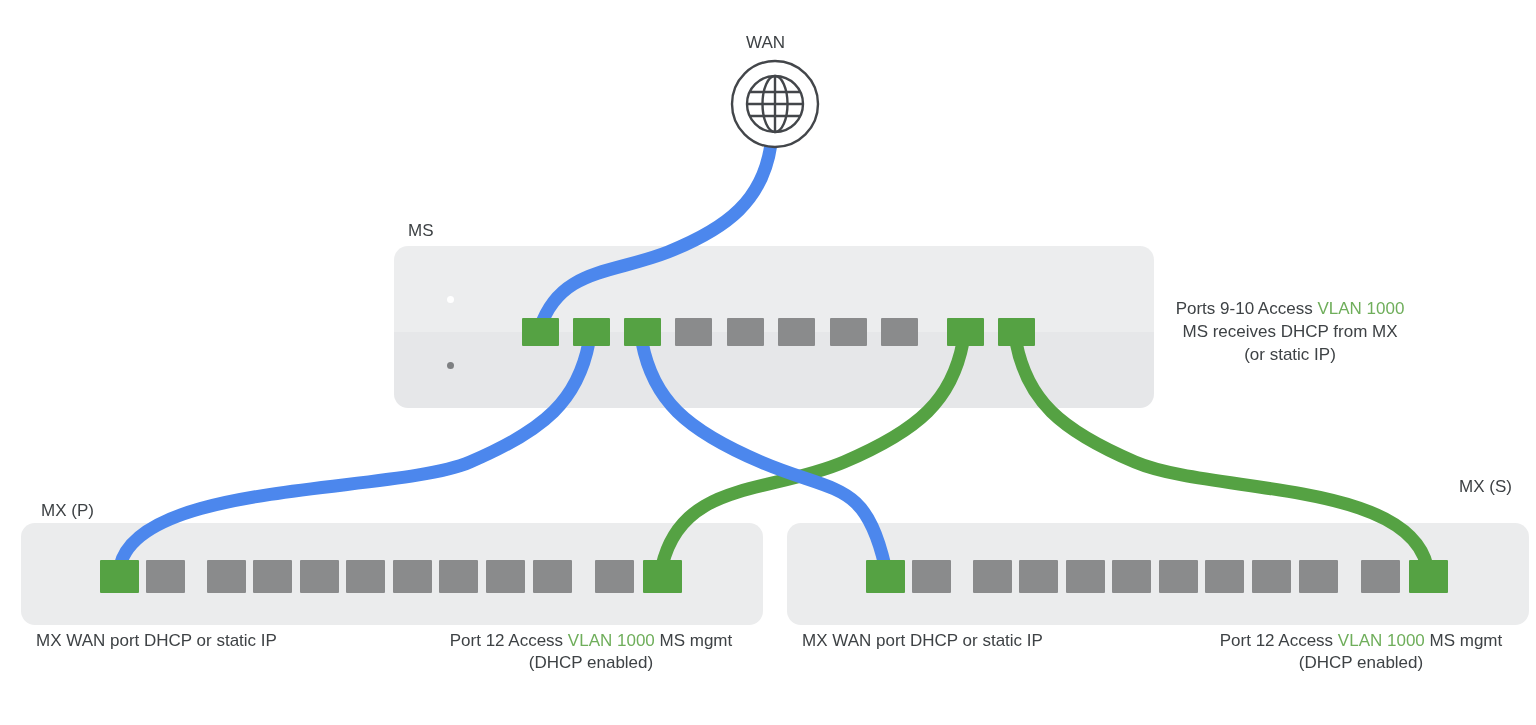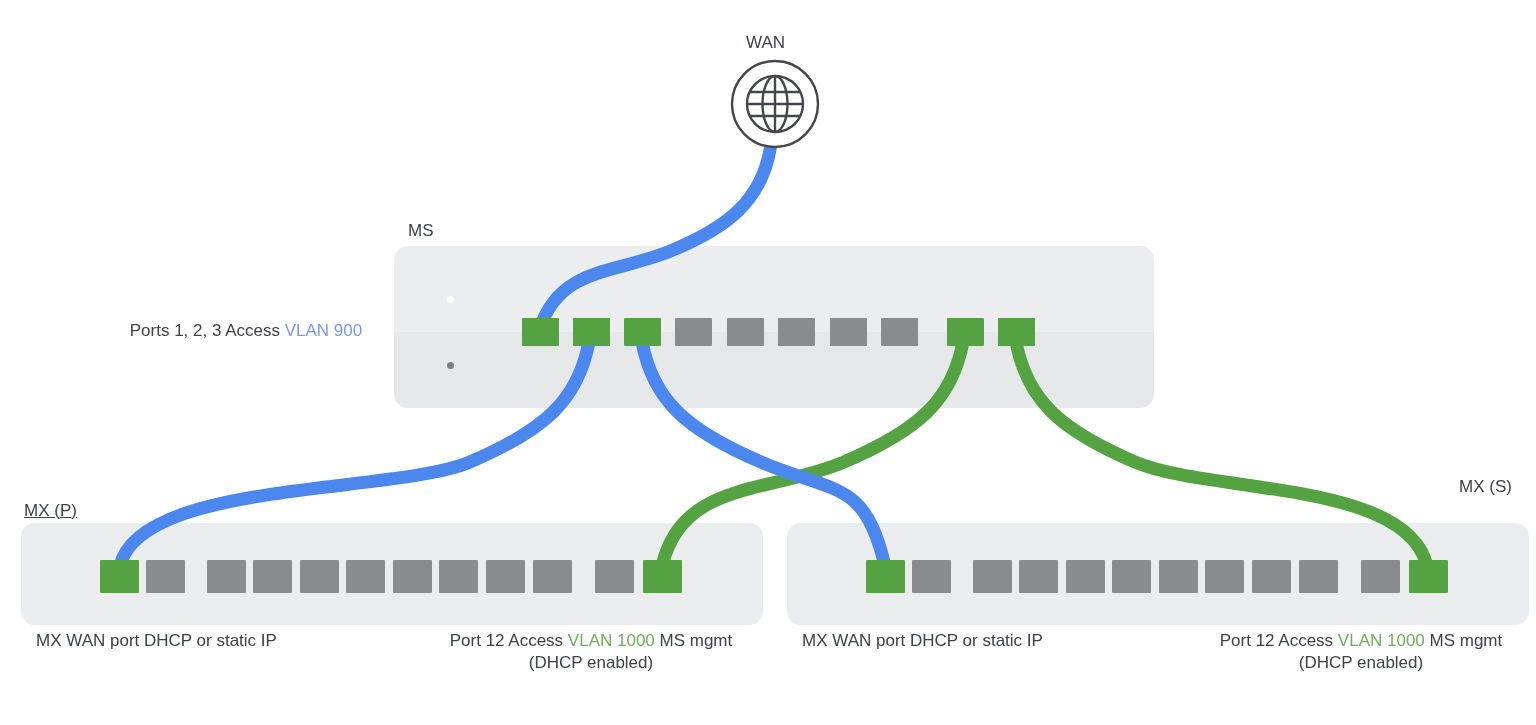--- a/index.html
+++ b/index.html
@@ -85,25 +85,27 @@
       <div class="port" style="left: 1159px; top: 560px; width: 39px; height: 33px; background: rgb(138, 139, 140);"></div>
       <div class="port" style="left: 1205px; top: 560px; width: 39px; height: 33px; background: rgb(138, 139, 140);"></div>
       <div class="port" style="left: 1252px; top: 560px; width: 39px; height: 33px; background: rgb(138, 139, 140);"></div>
       <div class="port" style="left: 1299px; top: 560px; width: 39px; height: 33px; background: rgb(138, 139, 140);"></div>
       <div class="port" style="left: 1361px; top: 560px; width: 39px; height: 33px; background: rgb(138, 139, 140);"></div>
       <div class="port" style="left: 1409px; top: 560px; width: 39px; height: 33px; background: rgb(85, 162, 67);"></div>
     </div>
 
   <div class="label" style="left:746px;top:33px;">WAN</div>
   <div class="label" style="left:408px;top:221px;">MS</div>
-  <div class="label" style="left:24px;top:501px;text-decoration:underline;">MX (P)</div>
+  <div class="label" style="left:41px;top:501px;">MX (P)</div>
   <div class="label note right" style="left:1400px;top:476px;width:112px;">MX (S)</div>
 
-  <div class="note" style="left:96px;top:320px;width:300px;text-align:center;">
-    <span>Ports 1, 2, 3 Access </span><span class="hl-blue">VLAN 900</span>
+  <div class="note center" style="left:1140px;top:297px;width:300px;line-height:23px;">
+    <div><span>Ports 9-10 Access </span><span class="hl-green">VLAN 1000</span></div>
+    <div>MS receives DHCP from MX</div>
+    <div>(or static IP)</div>
   </div>
 
   <div class="note" style="left:36px;top:630px;">MX WAN port DHCP or static IP</div>
   <div class="note center" style="left:441px;top:630px;width:300px;">
     <div><span>Port 12 Access </span><span class="hl-green">VLAN 1000</span><span> MS mgmt</span></div>
     <div>(DHCP enabled)</div>
   </div>
 
   <div class="note" style="left:802px;top:630px;">MX WAN port DHCP or static IP</div>
   <div class="note center" style="left:1211px;top:630px;width:300px;">

